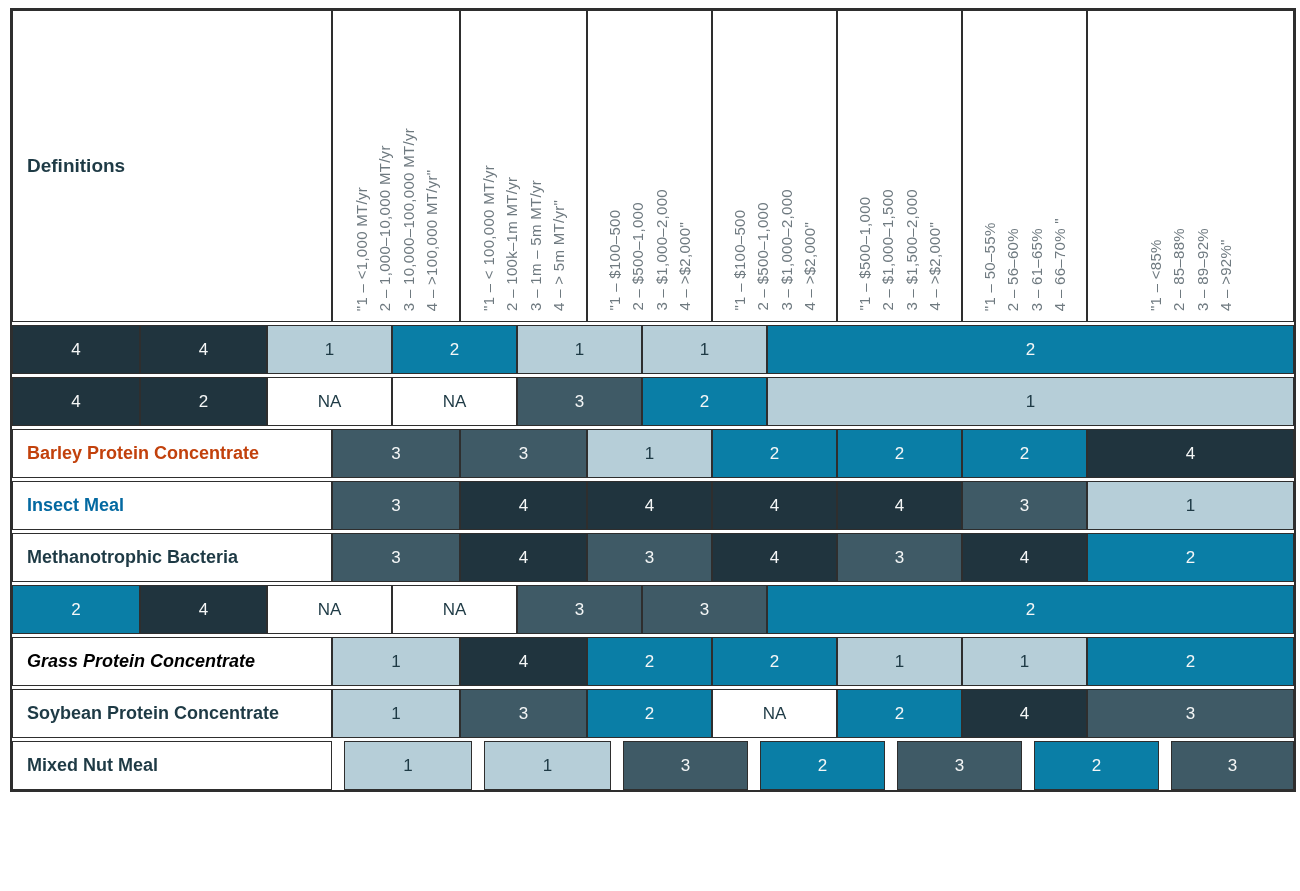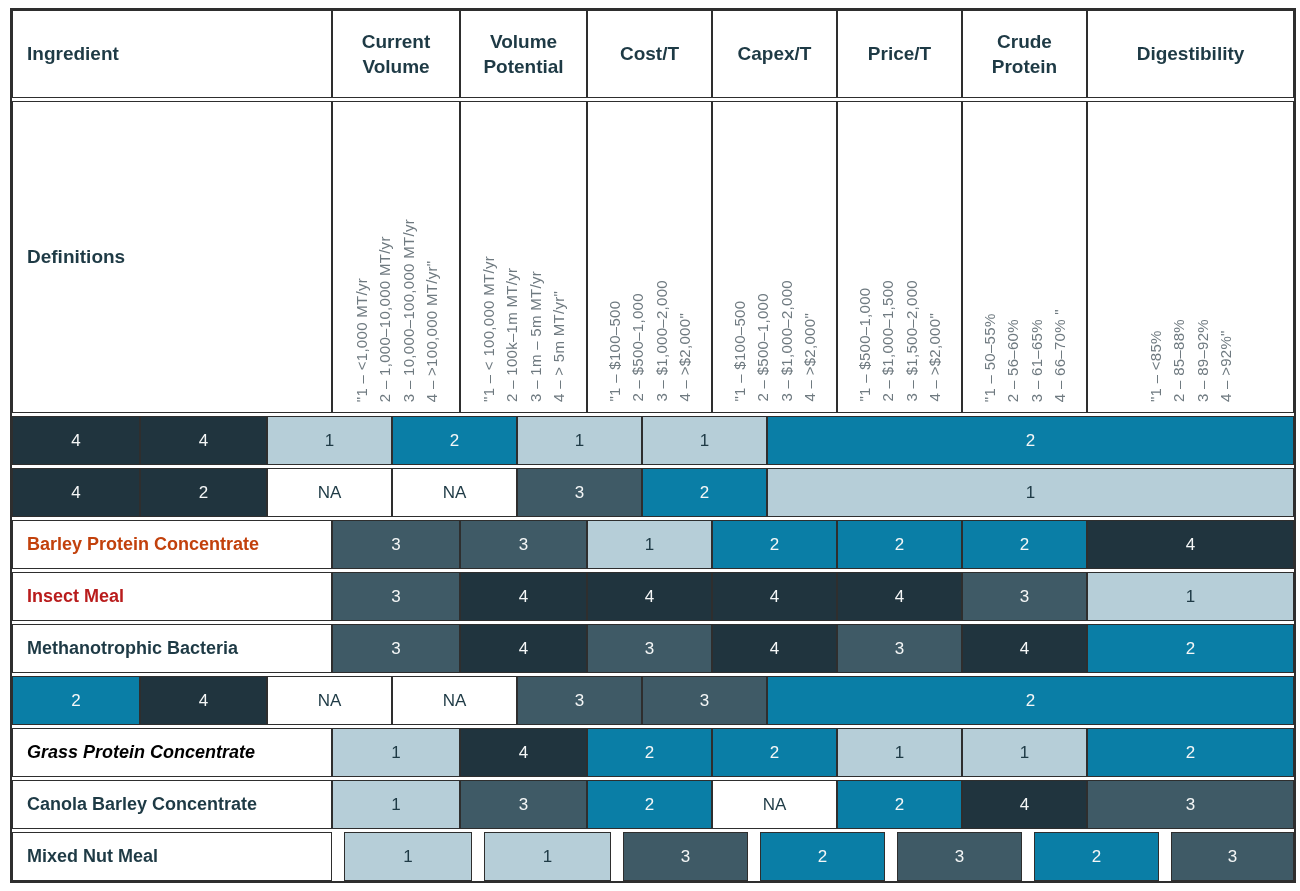--- a/index.html
+++ b/index.html
@@ -29,30 +29,20 @@
   .r-data { height:49px; }
   .icell { font-weight:bold; font-size:18px; color:#1e3a45; }
   .vcell { font-size:17px; }
 </style>
 </head>
 <body>
 
 <div class="page">
   <div class="matrix">
 
-    <div class="row r-header">
-      <div class="cell c0 hcell left">Ingredient</div>
-      <div class="cell c1 hcell">Current Volume</div>
-      <div class="cell c2 hcell">Volume Potential</div>
-      <div class="cell c3 hcell">Cost/T</div>
-      <div class="cell c4 hcell">Capex/T</div>
-      <div class="cell c5 hcell">Price/T</div>
-      <div class="cell c6 hcell">Crude Protein</div>
-      <div class="cell c7 hcell">Digestibility</div>
-    </div>
 
     <div class="row r-defs">
       <div class="cell c0 dcell left">Definitions</div>
       <div class="cell c1 dcell">
           <div class="rot" style="color: rgb(111, 122, 128);">"1 – &lt;1,000 MT/yr
 2 – 1,000–10,000 MT/yr
 3 – 10,000–100,000 MT/yr
 4 – &gt;100,000 MT/yr"</div>
         </div>
       <div class="cell c2 dcell">
@@ -116,21 +106,21 @@
           <div class="cell c0 icell left" style="color: #c2410c;">Barley Protein Concentrate</div>
           <div class="cell c1 vcell" style="background-color: rgb(63, 90, 102); color: rgb(245, 247, 247);">3</div>
           <div class="cell c2 vcell" style="background-color: rgb(63, 90, 102); color: rgb(245, 247, 247);">3</div>
           <div class="cell c3 vcell" style="background-color: rgb(182, 206, 216); color: rgb(30, 58, 69);">1</div>
           <div class="cell c4 vcell" style="background-color: rgb(10, 126, 166); color: rgb(245, 247, 247);">2</div>
           <div class="cell c5 vcell" style="background-color: rgb(10, 126, 166); color: rgb(245, 247, 247);">2</div>
           <div class="cell c6 vcell" style="background-color: rgb(10, 126, 166); color: rgb(245, 247, 247);">2</div>
           <div class="cell c7 vcell" style="background-color: rgb(32, 52, 62); color: rgb(245, 247, 247);">4</div>
         </div>
         <div class="row r-data">
-          <div class="cell c0 icell left" style="color: #b91c1c;">Insect Meal</div>
+          <div class="cell c0 icell left" style="color: #0369a1;">Insect Meal</div>
           <div class="cell c1 vcell" style="background-color: rgb(63, 90, 102); color: rgb(245, 247, 247);">3</div>
           <div class="cell c2 vcell" style="background-color: rgb(32, 52, 62); color: rgb(245, 247, 247);">4</div>
           <div class="cell c3 vcell" style="background-color: rgb(32, 52, 62); color: rgb(245, 247, 247);">4</div>
           <div class="cell c4 vcell" style="background-color: rgb(32, 52, 62); color: rgb(245, 247, 247);">4</div>
           <div class="cell c5 vcell" style="background-color: rgb(32, 52, 62); color: rgb(245, 247, 247);">4</div>
           <div class="cell c6 vcell" style="background-color: rgb(63, 90, 102); color: rgb(245, 247, 247);">3</div>
           <div class="cell c7 vcell" style="background-color: rgb(182, 206, 216); color: rgb(30, 58, 69);">1</div>
         </div>
         <div class="row r-data">
           <div class="cell c0 icell left" style="color: rgb(30, 58, 69); text-align: right;">Methanotrophic Bacteria</div>
@@ -155,21 +145,21 @@
           <div class="cell c0 icell left" style="color: #000000; font-style: italic;">Grass Protein Concentrate</div>
           <div class="cell c1 vcell" style="background-color: rgb(182, 206, 216); color: rgb(30, 58, 69);">1</div>
           <div class="cell c2 vcell" style="background-color: rgb(32, 52, 62); color: rgb(245, 247, 247);">4</div>
           <div class="cell c3 vcell" style="background-color: rgb(10, 126, 166); color: rgb(245, 247, 247);">2</div>
           <div class="cell c4 vcell" style="background-color: rgb(10, 126, 166); color: rgb(245, 247, 247);">2</div>
           <div class="cell c5 vcell" style="background-color: rgb(182, 206, 216); color: rgb(30, 58, 69);">1</div>
           <div class="cell c6 vcell" style="background-color: rgb(182, 206, 216); color: rgb(30, 58, 69);">1</div>
           <div class="cell c7 vcell" style="background-color: rgb(10, 126, 166); color: rgb(245, 247, 247);">2</div>
         </div>
         <div class="row r-data">
-          <div class="cell c0 icell left" style="color: rgb(30, 58, 69);">Canola Barley Concentrate</div>
+          <div class="cell c0 icell left" style="color: rgb(30, 58, 69);">Soybean Protein Concentrate</div>
           <div class="cell c1 vcell" style="background-color: rgb(182, 206, 216); color: rgb(30, 58, 69);">1</div>
           <div class="cell c2 vcell" style="background-color: rgb(63, 90, 102); color: rgb(245, 247, 247);">3</div>
           <div class="cell c3 vcell" style="background-color: rgb(10, 126, 166); color: rgb(245, 247, 247);">2</div>
           <div class="cell c4 vcell" style="background-color: rgb(255, 255, 255); color: rgb(30, 58, 69);">NA</div>
           <div class="cell c5 vcell" style="background-color: rgb(10, 126, 166); color: rgb(245, 247, 247);">2</div>
           <div class="cell c6 vcell" style="background-color: rgb(32, 52, 62); color: rgb(245, 247, 247);">4</div>
           <div class="cell c7 vcell" style="background-color: rgb(63, 90, 102); color: rgb(245, 247, 247);">3</div>
         </div>
         <div class="row r-data">
           <div class="cell c0 icell left" style="color: rgb(30, 58, 69);">Mixed Nut Meal</div>

